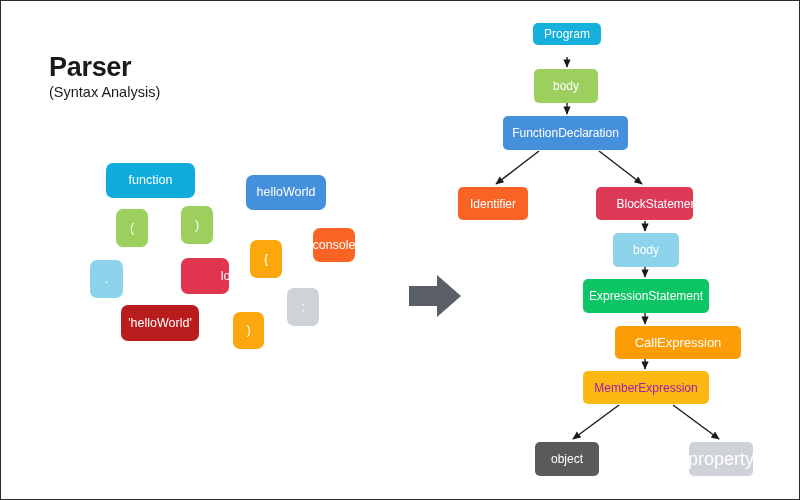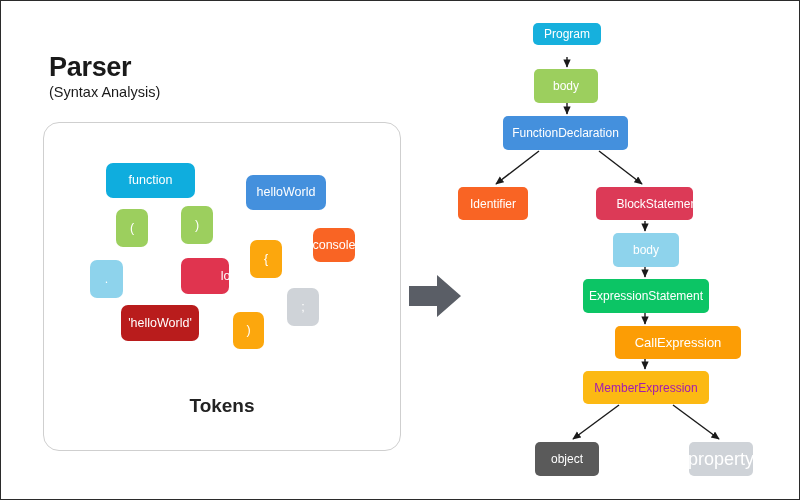--- a/index.html
+++ b/index.html
@@ -108,23 +108,20 @@
 </head>
 <body>
 
 <div id="page" style="width: 800px; height: 500px; background: rgb(255, 255, 255); border-color: rgb(43, 43, 43);">
 
   <div id="title-block">
     <div id="parser-title">Parser</div>
     <div id="parser-subtitle">(Syntax Analysis)</div>
   </div>
 
-  <div id="tokens-box" style="border-color: rgb(207, 207, 207);">
-    <div id="tokens-label">Tokens</div>
-  </div>
 
   <div id="tokens-layer">
       <div class="token" style="left: 105px; top: 162px; width: 89px; height: 35px; background: rgb(15, 173, 222); font-size: 12.5px;">function</div>
       <div class="token" style="left: 245px; top: 174px; width: 80px; height: 35px; background: rgb(68, 144, 221); font-size: 12.5px;">helloWorld</div>
       <div class="token" style="left: 115px; top: 208px; width: 32px; height: 38px; background: rgb(156, 207, 94); font-size: 12.5px;">(</div>
       <div class="token" style="left: 180px; top: 205px; width: 32px; height: 38px; background: rgb(156, 207, 94); font-size: 12.5px;">)</div>
       <div class="token" style="left: 312px; top: 227px; width: 42px; height: 34px; background: rgb(249, 100, 36); font-size: 12.5px;">console</div>
       <div class="token" style="left: 249px; top: 239px; width: 32px; height: 38px; background: rgb(252, 167, 13); font-size: 12.5px;">{</div>
       <div class="token" style="left: 89px; top: 259px; width: 33px; height: 38px; background: rgb(142, 211, 236); font-size: 12.5px;">.</div>
       <div class="token" style="left: 180px; top: 257px; width: 42px; height: 36px; background: rgb(224, 52, 79); font-size: 12.5px; padding-left: 48px;">log</div>

